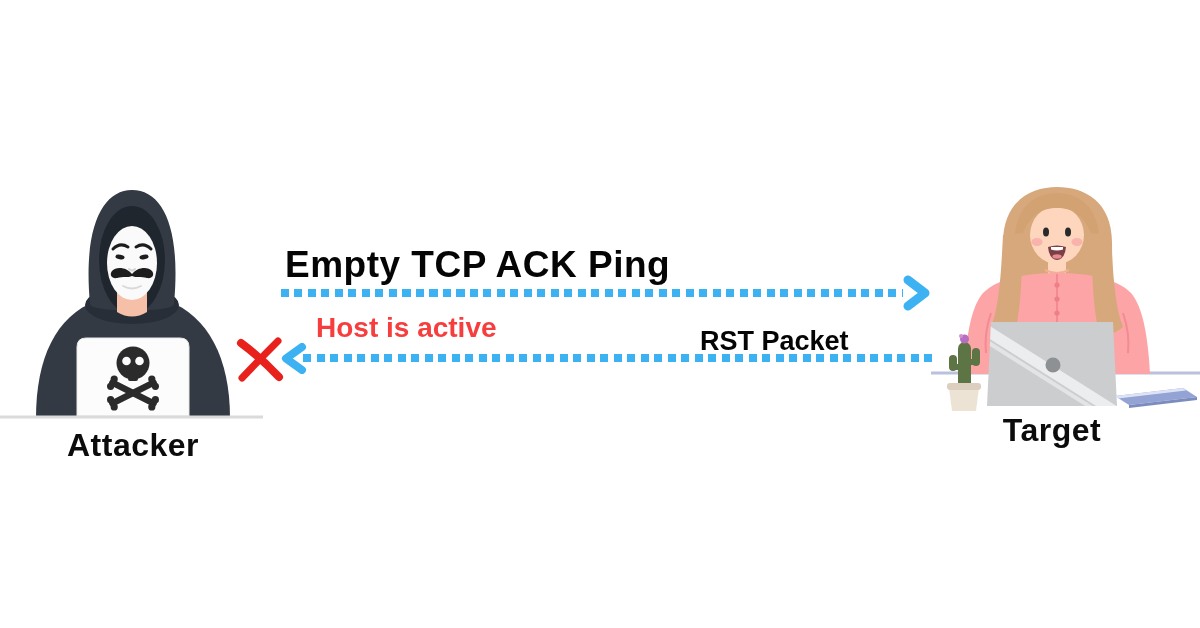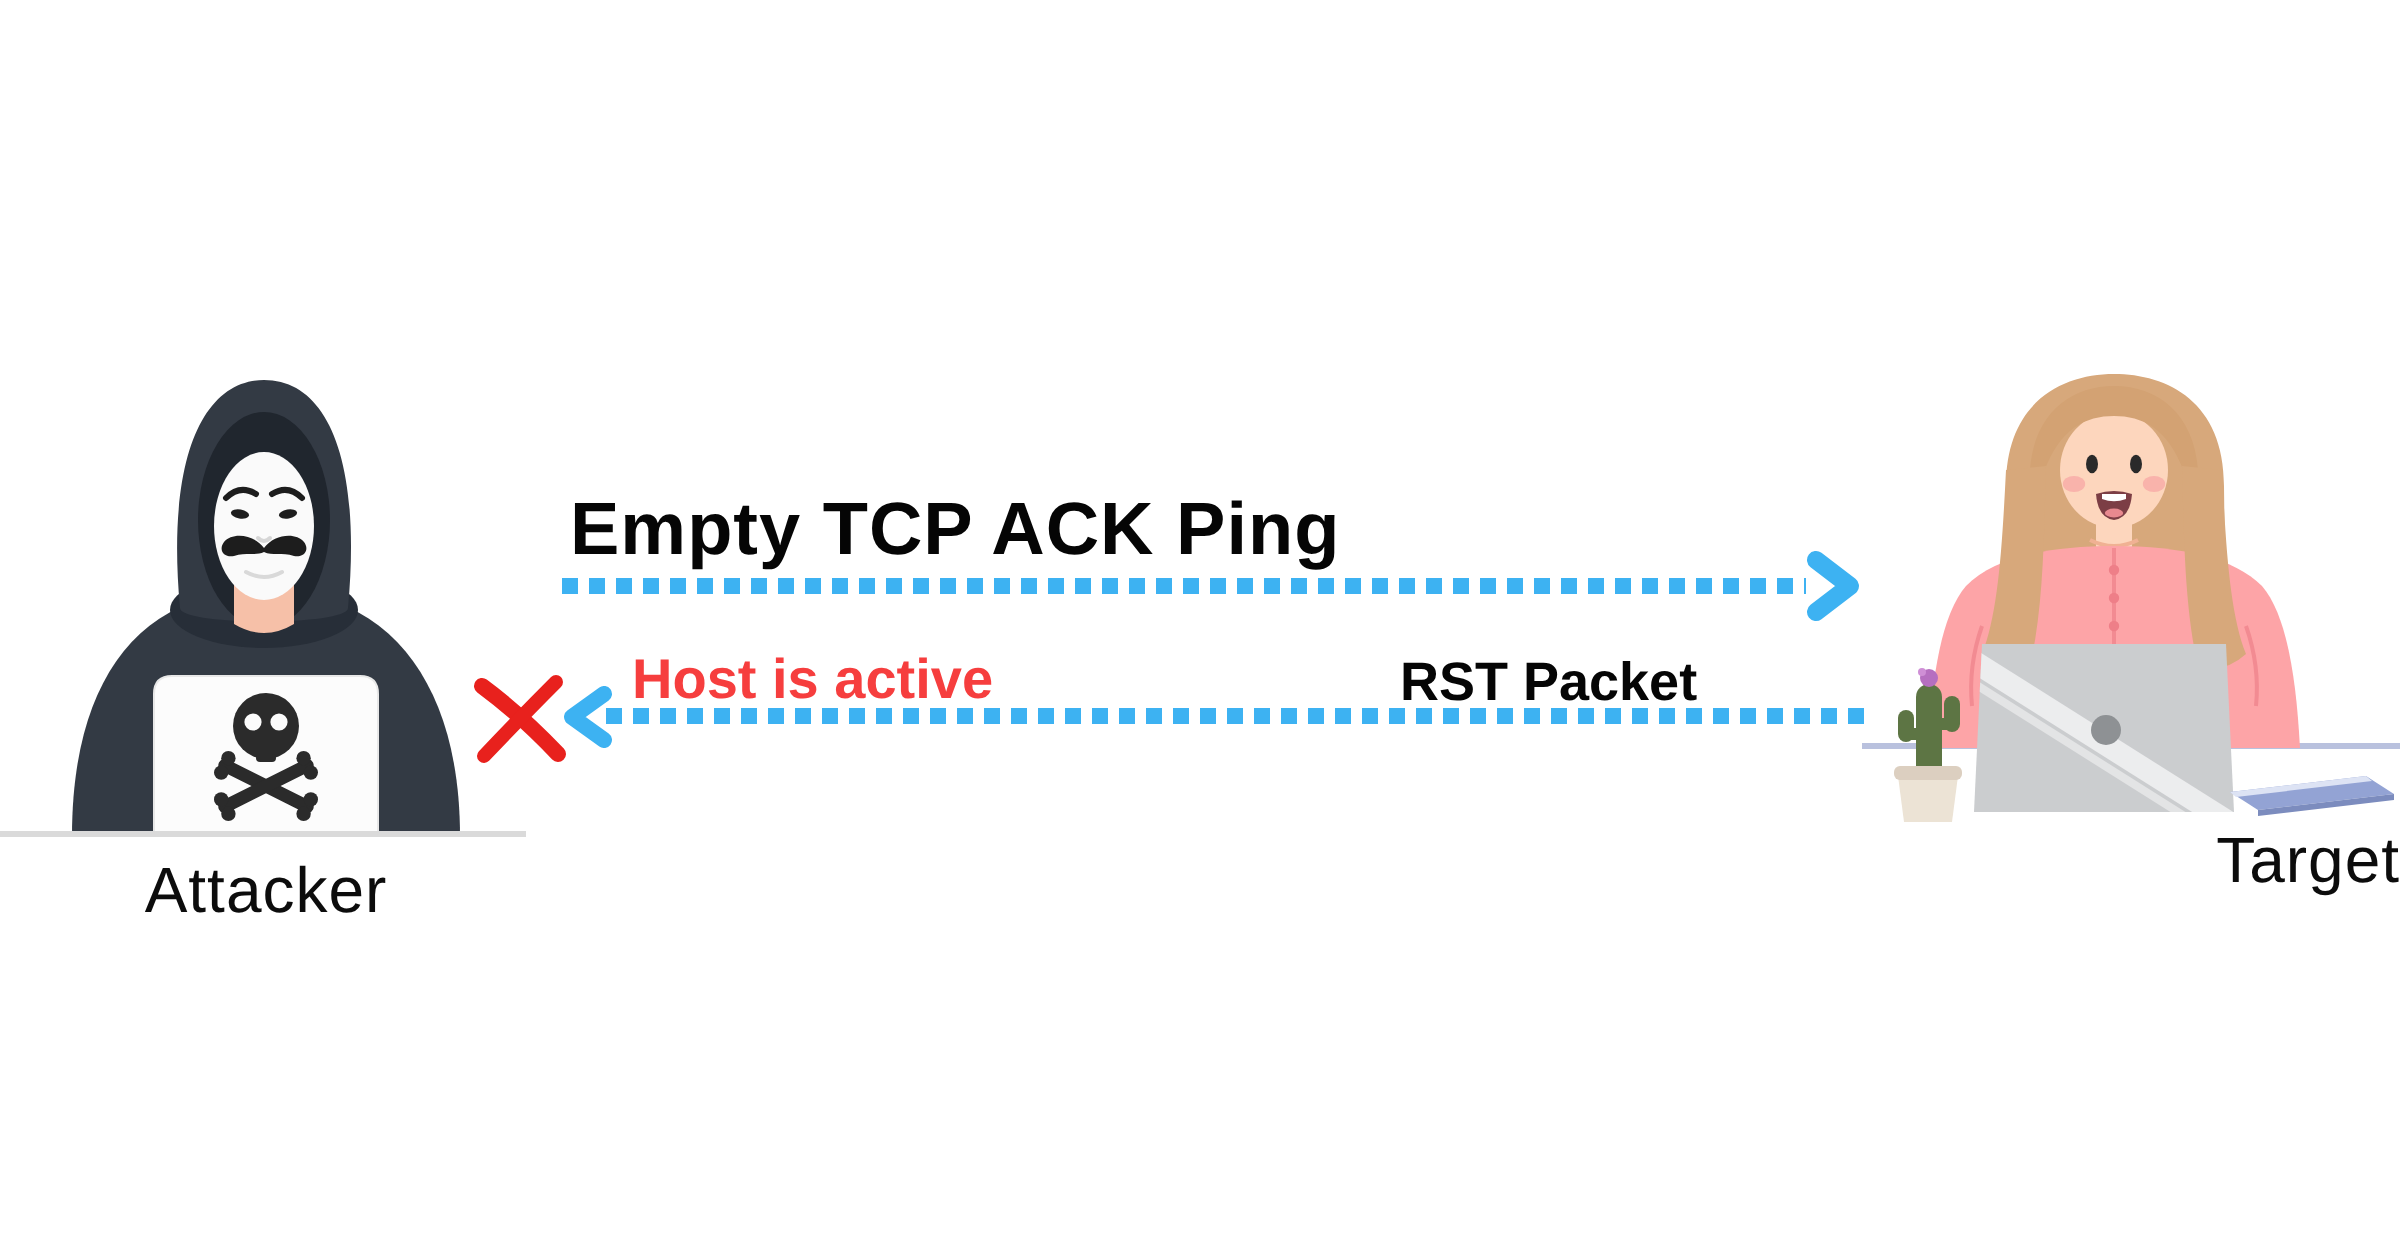--- a/index.html
+++ b/index.html
@@ -18,29 +18,29 @@
     --lap-gray:#cbcdcf;
   }
   html,body{margin:0;padding:0;background:#fff;}
   .canvas{
     position:relative;width:1200px;height:628px;background:#ffffff;overflow:hidden;
     font-family:"Liberation Sans",sans-serif;color:var(--ink);
   }
   .abs{position:absolute;}
   .actor-label{
     position:absolute;width:200px;text-align:center;
-    font-size:32px;font-weight:400;color:var(--ink);line-height:1.05;
+    font-size:32px;font-weight:700;color:var(--ink);line-height:1.05;
     letter-spacing:0.5px;
   }
   .msg-label-top{
     position:absolute;left:285px;top:246px;width:600px;text-align:left;
     font-size:37px;font-weight:700;color:#050505;line-height:1.0;letter-spacing:0.5px;
   }
   .msg-label-result{
-    position:absolute;left:316px;top:326px;
+    position:absolute;left:316px;top:314px;
     font-size:28px;font-weight:700;color:var(--red-text);line-height:1.0;
   }
   .msg-label-packet{
     position:absolute;left:700px;top:328px;
     font-size:27px;font-weight:700;color:#050505;line-height:1.0;text-align:center;
   }
   .dotline{
     position:absolute;height:8px;
     background-image:repeating-linear-gradient(90deg,var(--blue) 0 8px,transparent 8px 13.5px);
   }
@@ -185,15 +185,15 @@
       <rect x="22" y="198" width="34" height="7" rx="3" fill="#dccfc0"></rect>
     </g>
 
     <g>
       <polygon points="190,211 258,203 272,212 204,220" fill="#93a3d4"></polygon>
       <polygon points="190,211 258,203 261,205.5 193,213.5" fill="#dde3f4"></polygon>
       <polygon points="204,220 272,212 272,215 204,223" fill="#7c8cbe"></polygon>
     </g>
   </svg>
 
-  <div class="actor-label" style="left:1000px;top:414px;text-align:right;">Target</div>
+  <div class="actor-label" style="left:952px;top:414px;">Target</div>
 
 </div>
 
 </body></html>

